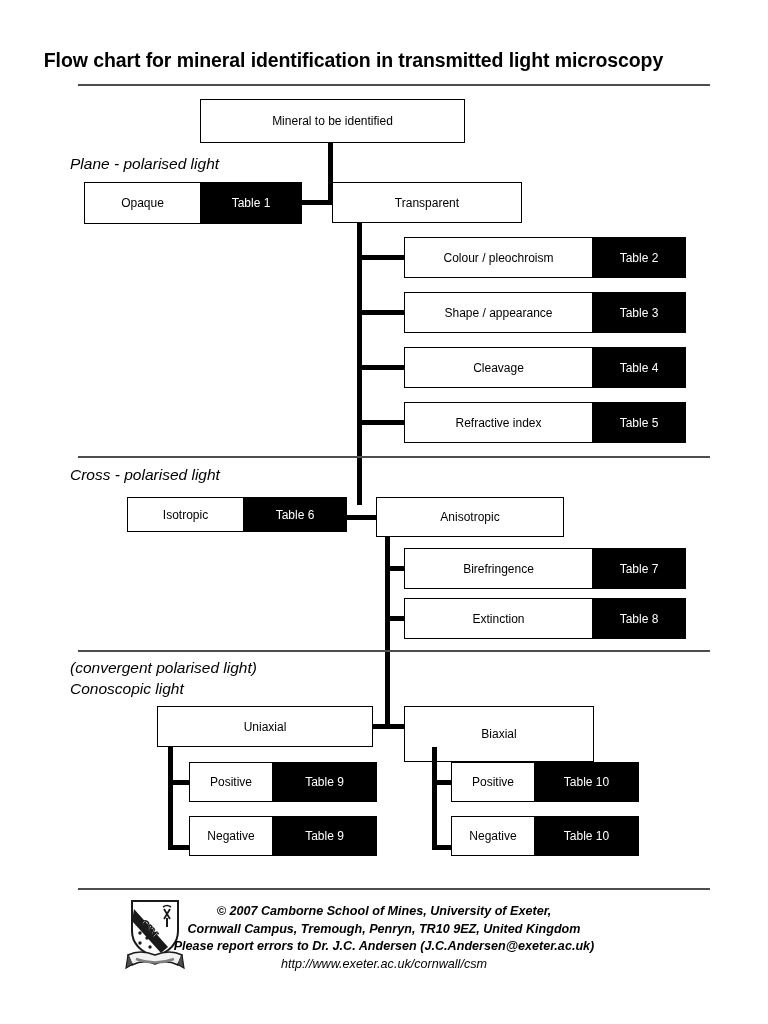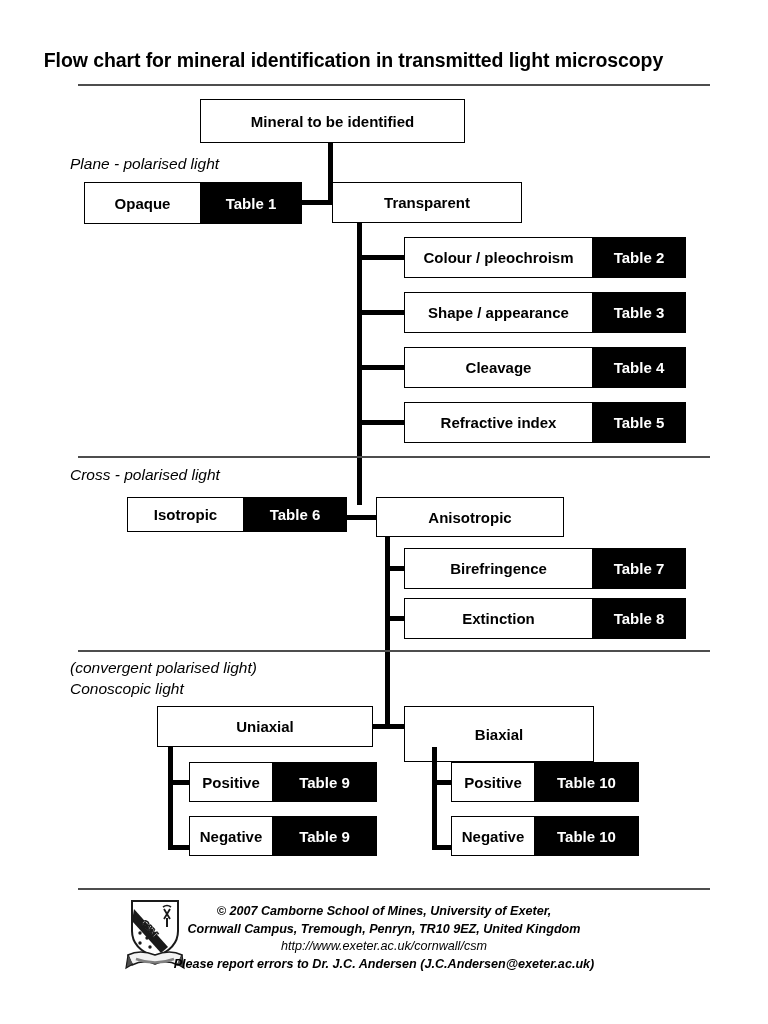--- a/index.html
+++ b/index.html
@@ -67,23 +67,22 @@
     display: flex;
     align-items: stretch;
     border: 1.5px solid #000000;
     background: #ffffff;
   }
   .box .cell {
     display: flex;
     align-items: center;
     justify-content: center;
     white-space: nowrap;
-    font-size: 15px;
+    font-size: 12px;
     box-sizing: border-box;
-    font-weight: bold;
   }
   .cell.light {
     background: #ffffff;
     color: #000000;
   }
   .cell.dark {
     background: #000000;
     color: #ffffff;
   }
   .box.split {
@@ -280,17 +279,17 @@
         <path d="M4 58 L2 71 L9 67" fill="#4d4d4d" stroke="#1a1a1a" stroke-width="1.2"></path>
         <path d="M58 58 L60 71 L53 67" fill="#4d4d4d" stroke="#1a1a1a" stroke-width="1.2"></path>
         <path d="M12 62 Q31 69 50 62" stroke="#808080" stroke-width="2.5" fill="none"></path>
       </g>
     </svg>
   </div>
 
   <div class="footer-text">
     <span class="line">© 2007  Camborne School of Mines, University of Exeter,</span>
     <span class="line">Cornwall Campus, Tremough, Penryn, TR10 9EZ, United Kingdom</span>
+    <span class="line">Please report errors to Dr. J.C. Andersen (J.C.Andersen@exeter.ac.uk)</span>
     <span class="line thin">http://www.exeter.ac.uk/cornwall/csm</span>
-    <span class="line">Please report errors to Dr. J.C. Andersen (J.C.Andersen@exeter.ac.uk)</span>
   </div>
 
 </div>
 
 </body></html>

